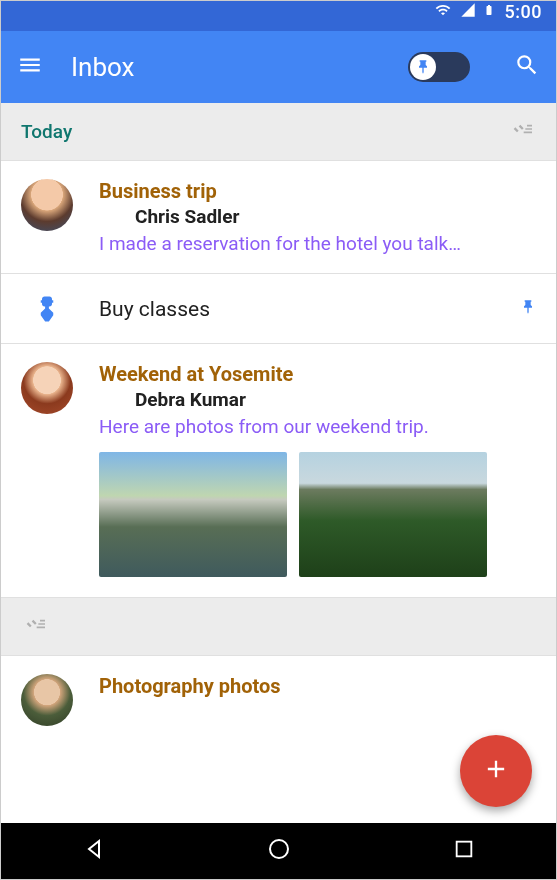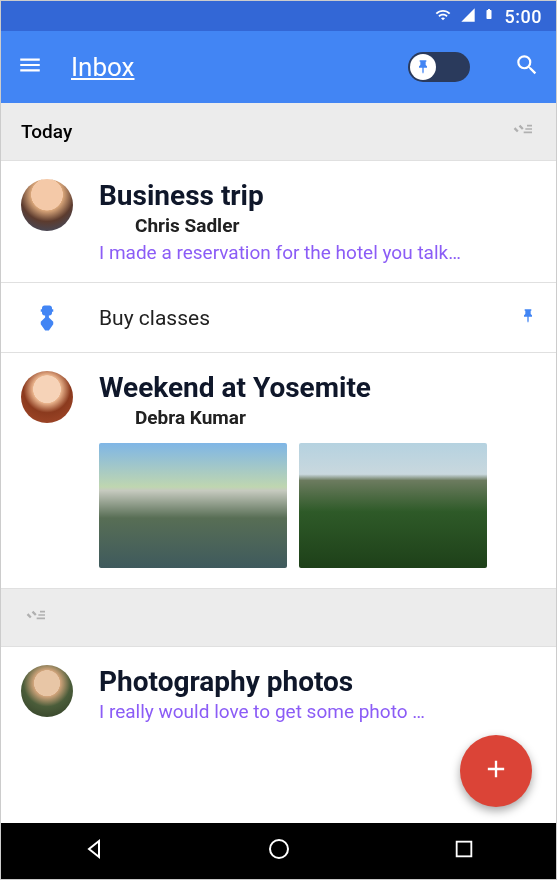--- a/index.html
+++ b/index.html
@@ -11,39 +11,37 @@
     overflow: hidden;
     position: relative;
     border: 1px solid #ccc;
   }
   
   .status-bar {
     height: 30px;
     background: #3367D6;
     color: #fff;
     display: flex;
-    align-items: center;
     justify-content: flex-end;
     padding: 0 14px;
     font-size: 18px;
     font-weight: 500;
     gap: 6px;
   }
   .status-bar .time { margin-left: 4px; letter-spacing: 0.5px; }
   .status-bar svg { fill: #fff; }
   
   .app-bar {
     height: 72px;
     background: #4285F4;
     color: #fff;
     display: flex;
     align-items: center;
     padding: 0 16px;
     gap: 28px;
-    text-decoration: underline;
   }
   .hamburger {
     cursor: pointer;
   }
   .app-title {
     font-size: 26px;
     font-weight: 400;
     flex: 1;
   }
   .pin-toggle {
@@ -66,21 +64,21 @@
     justify-content: center;
   }
   .search-btn { cursor: pointer; }
   
   .section-header {
     background: #ECECEC;
     height: 58px;
     display: flex;
     align-items: center;
     padding: 0 20px;
-    color: #000000;
+    color: #0f766e;
     font-size: 19px;
     font-weight: 500;
     border-bottom: 1px solid #E0E0E0;
   }
   .section-header .label { flex: 1; }
   .sweep-btn { cursor: pointer; }
   
   .item {
     background: #fff;
     padding: 18px 20px 18px 20px;
@@ -91,23 +89,23 @@
   }
   .item .avatar, .item .icon-slot {
     width: 52px; height: 52px; border-radius: 50%;
     flex-shrink: 0;
     margin-right: 26px;
     display: flex; align-items: center; justify-content: center;
     overflow: hidden;
   }
   .item .content { flex: 1; min-width: 0; }
   .item .title {
-    font-size: 28px;
+    font-size: 20px;
     font-weight: 700;
-    color: #0f172a;
+    color: #a16207;
     margin-bottom: 2px;
   }
   .item .sender {
     font-size: 19px;
     font-weight: 700;
     color: #212121;
     margin-bottom: 4px;
     margin-left: 36px;
   }
   .item .snippet {
@@ -275,20 +273,21 @@
   </span>
 </div>
 
 <div class="item" style="padding-bottom:20px;">
   <div class="avatar">
     <div class="avatar-img av2"></div>
   </div>
   <div class="content">
     <div class="title">Weekend at Yosemite</div>
     <div class="sender">Debra Kumar</div>
+    <div class="snippet">Here are photos from our weekend trip.</div>
     <div class="photos">
       <div class="photo lake"></div>
       <div class="photo valley"></div>
     </div>
   </div>
 </div>
 
 <div class="section-header">
   <span class="sweep-btn">
     <svg width="28" height="20" viewBox="0 0 24 24" fill="#B0B0B0">
@@ -296,21 +295,20 @@
       </svg>
   </span>
 </div>
 
 <div class="item" style="border-bottom:none;">
   <div class="avatar">
     <div class="avatar-img av3"></div>
   </div>
   <div class="content">
     <div class="title">Photography photos</div>
-    <div class="snippet">I really would love to get some photo …</div>
   </div>
 </div>
 
 <div class="fab">
   <span>
     <svg width="28" height="28" viewBox="0 0 24 24" fill="#fff">
         <path d="M19 13h-6v6h-2v-6H5v-2h6V5h2v6h6v2z"></path>
       </svg>
   </span>
 </div>

